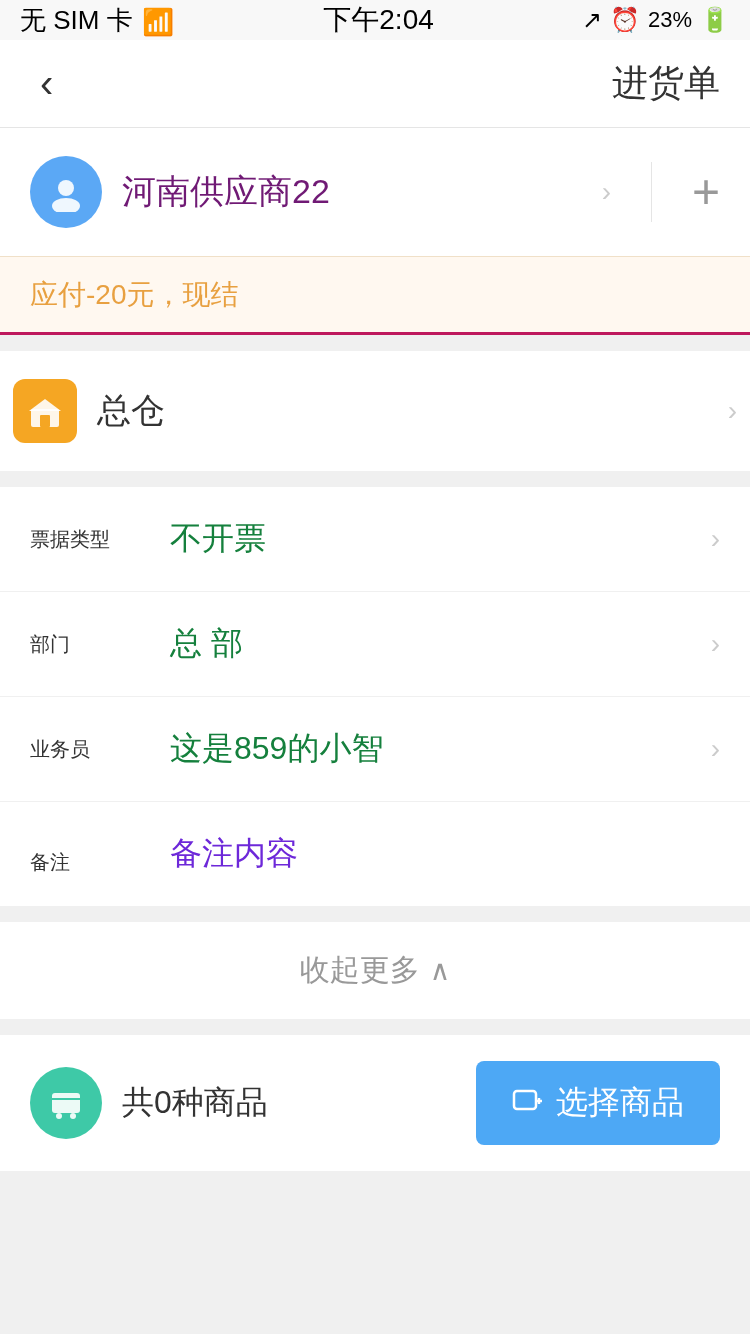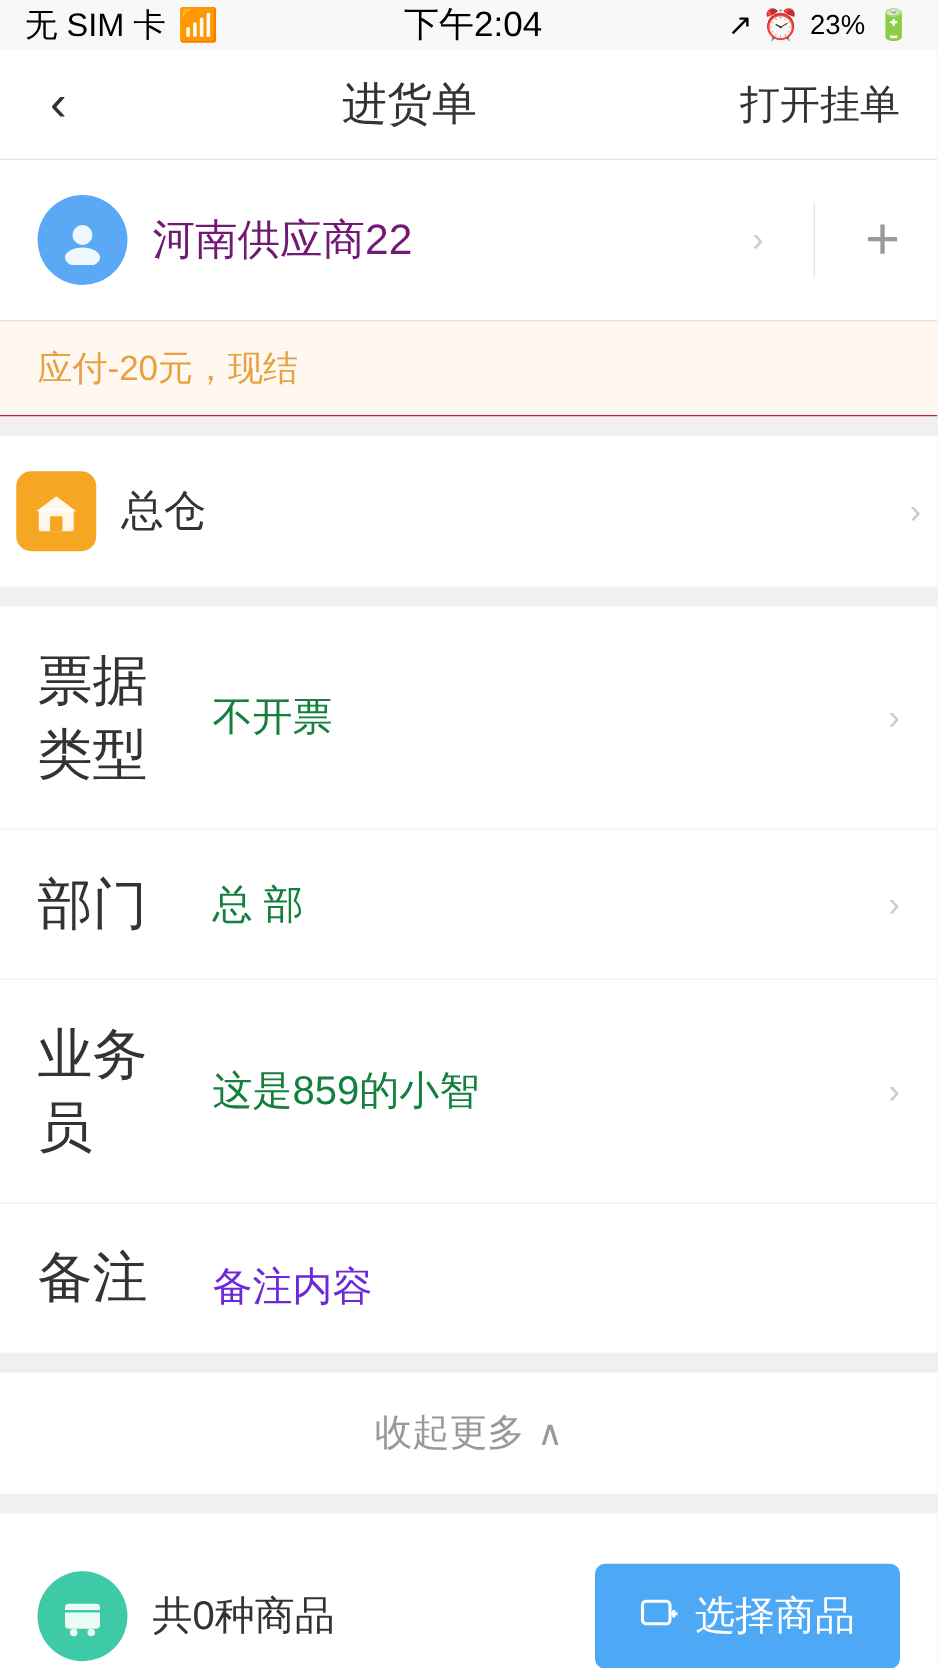--- a/index.html
+++ b/index.html
@@ -18,21 +18,21 @@
     .status-bar {
       height: 40px;
       background: #f8f8f8;
       display: flex;
       align-items: center;
       justify-content: space-between;
       padding: 0 20px;
       font-size: 26px;
       color: #000;
     }
-    .status-left { display: flex; align-items: center; gap: 10px; }
+    .status-left { display: flex; align-items: flex-end; gap: 10px; }
     .status-center { font-weight: 500; font-size: 28px; }
     .status-right { display: flex; align-items: center; gap: 8px; font-size: 24px; }
 
     
     .nav-bar {
       height: 88px;
       background: #fff;
       display: flex;
       align-items: center;
       justify-content: space-between;
@@ -112,21 +112,21 @@
       color: #999;
       line-height: 1;
       cursor: pointer;
     }
 
     
     .alert-banner {
       background: #fff8f0;
       padding: 18px 30px;
       border-top: 1px solid #f0e0c8;
-      border-bottom: 1px solid #be185d;
+      border-bottom: 3px solid #be185d;
     }
     .alert-text {
       color: #e8a040;
       font-size: 28px;
     }
 
     
     .warehouse-section {
       background: #fff;
       margin-top: 16px;
@@ -164,21 +164,21 @@
       align-items: center;
       padding: 30px 30px;
       border-bottom: 1px solid #f0f0f0;
       min-height: 100px;
     }
     .form-row:last-child {
       border-bottom: none;
       align-items: flex-end;
     }
     .form-label {
-      font-size: 44px;
+      font-size: 20px;
       color: #333;
       width: 120px;
       flex-shrink: 0;
     }
     .form-value {
       flex: 1;
       font-size: 32px;
       color: #15803d;
       margin-left: 20px;
     }
@@ -211,21 +211,21 @@
       font-size: 28px;
       color: #999;
     }
 
     
     .bottom-section {
       background: #fff;
       margin-bottom: 16px;
       display: flex;
       align-items: center;
-      padding: 40px 30px;
+      padding: 26px 30px;
       gap: 20px;
     }
     .bottom-cart-icon {
       width: 72px;
       height: 72px;
       border-radius: 50%;
       background: #3ec9a7;
       display: flex;
       align-items: center;
       justify-content: center;
@@ -272,21 +272,20 @@
     <span>↗</span>
     <span>⏰</span>
     <span class="battery-text">23%</span>
     <span>🔋</span>
   </div>
 </div>
 
 <div class="nav-bar">
   <span class="nav-back">‹</span>
   <span class="nav-title">进货单</span>
-  <span class="nav-action">打开挂单</span>
 </div>
 
 <div class="content">
 
   <div class="supplier-section section">
     <div class="supplier-row">
       <div class="supplier-avatar">
         <svg viewBox="0 0 40 40" fill="none" xmlns="http://www.w3.org/2000/svg">
           <circle cx="20" cy="16" r="8" fill="white" opacity="0.9"></circle>
           <ellipse cx="20" cy="34" rx="14" ry="8" fill="white" opacity="0.9"></ellipse>

